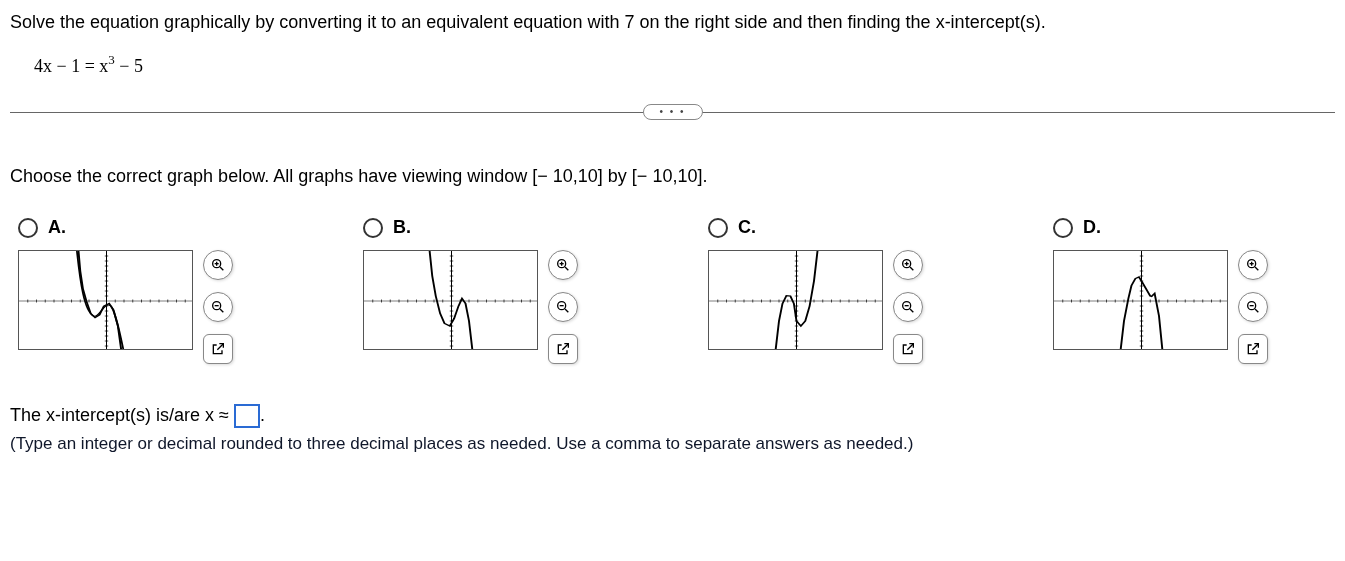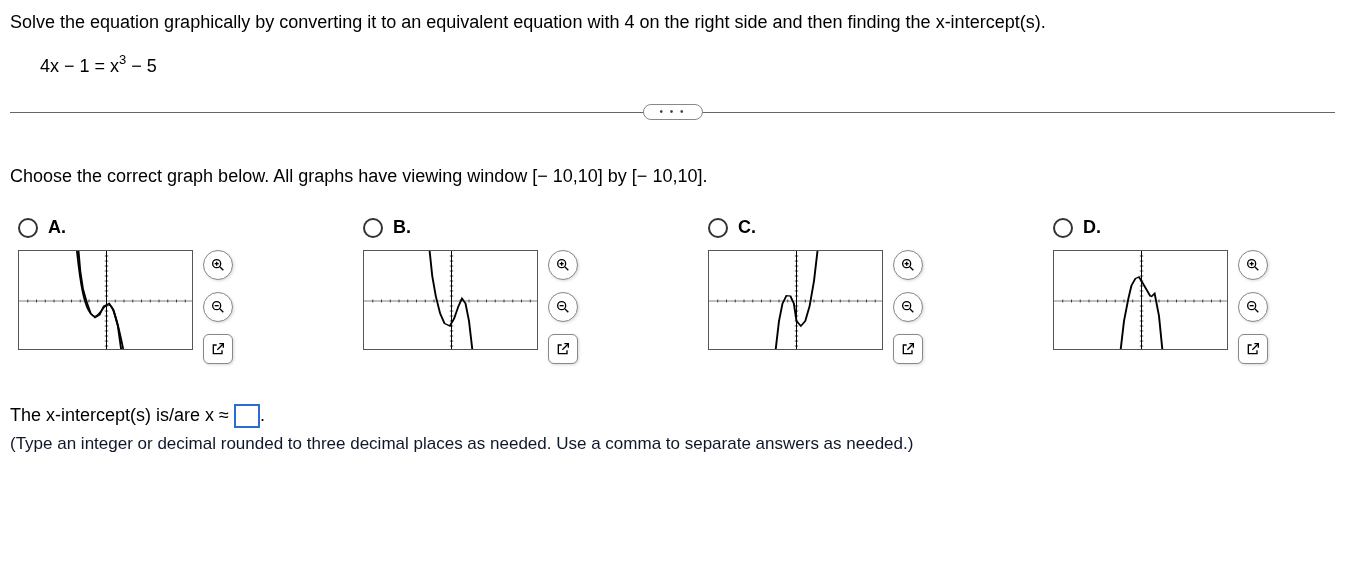--- a/index.html
+++ b/index.html
@@ -12,23 +12,23 @@
       font-size: 18px;
       color: #000;
       background: #fff;
       padding: 12px 10px;
       width: 1345px;
     }
     .instruction {
       margin-bottom: 20px;
     }
     .equation {
-      margin-left: 30px;
+      margin-left: 24px;
       margin-bottom: 25px;
-      font-family: Liberation Sans, sans-serif;
+      font-family: Liberation Serif, serif;
       font-size: 18px;
     }
     .sup {
       font-size: 13px;
       vertical-align: super;
       position: relative;
       top: -1px;
     }
     .divider-row {
       position: relative;
@@ -143,21 +143,21 @@
       background: #fff;
     }
     .hint-row {
       font-size: 17px;
       color: #0f172a;
     }
   </style>
 </head>
 <body>
 
-<div class="instruction">Solve the equation graphically by converting it to an equivalent equation with 4 on the right side and then finding the x-intercept(s).</div>
+<div class="instruction">Solve the equation graphically by converting it to an equivalent equation with 7 on the right side and then finding the x-intercept(s).</div>
 
 <div class="equation">
   <span>4x − 1 = x</span><span class="sup">3</span><span> − 5</span>
 </div>
 
 <div class="divider-row">
   <hr class="divider-line">
   <div class="dots-pill">• • •</div>
 </div>
 

